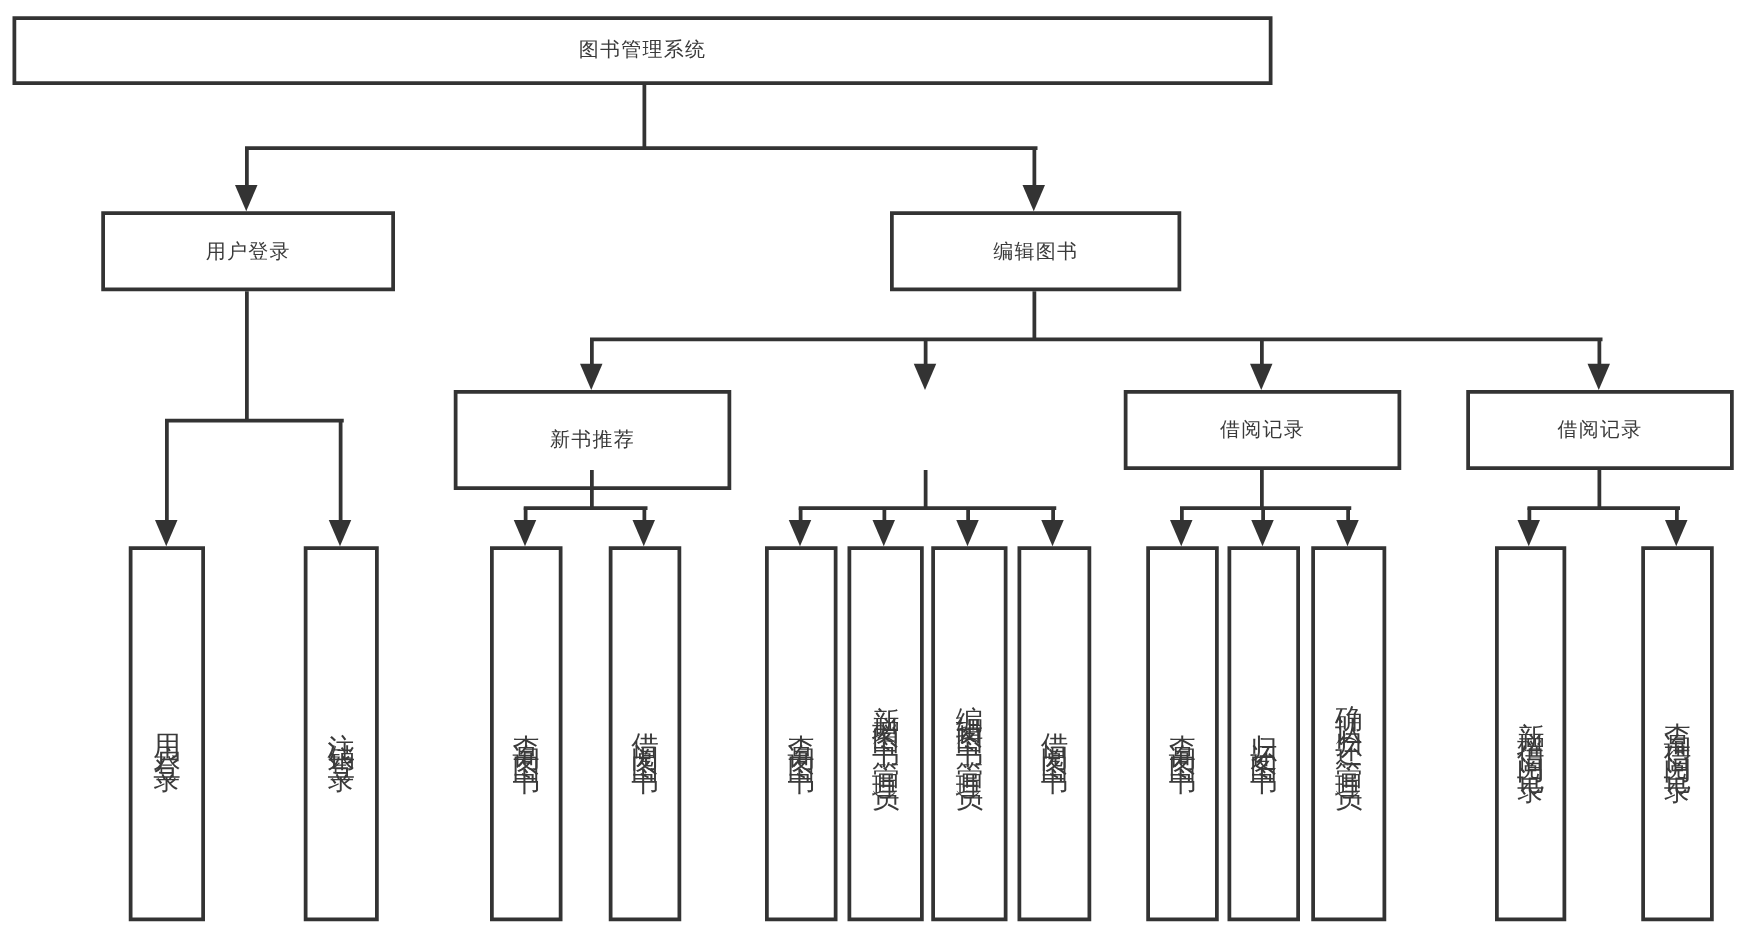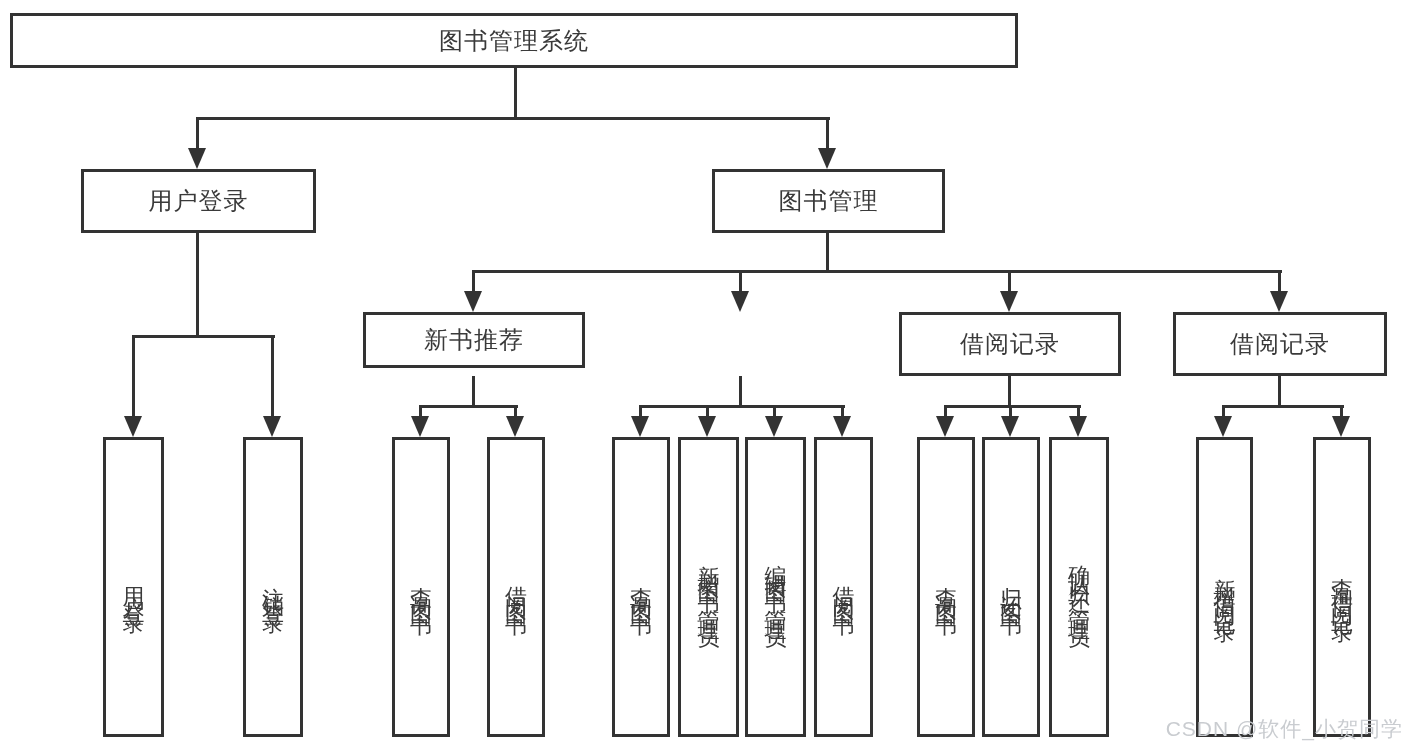--- a/index.html
+++ b/index.html
@@ -20,21 +20,21 @@
   .box{
     position:absolute;
     border:3px solid var(--line);
     background:var(--bg);
     display:flex;
     align-items:center;
     justify-content:center;
     box-sizing:border-box;
     text-align:center;
   }
-  .h{font-size:24px;letter-spacing:1px;}
+  .h{font-size:16px;letter-spacing:1px;}
   .v{
     font-size:22px;
     writing-mode:vertical-rl;
     text-orientation:mixed;
     letter-spacing:9px;
     line-height:1;
   }
   .line{position:absolute;background:var(--line);}
   .arrow{
     position:absolute;width:0;height:0;
@@ -53,23 +53,23 @@
   }
 </style>
 </head>
 <body>
 
 <div id="stage">
 
   <div class="box h" style="left:10px;top:13px;width:1008px;height:55px">图书管理系统</div>
 
   <div class="box h" style="left:81px;top:169px;width:235px;height:64px">用户登录</div>
-  <div class="box h" style="left:712px;top:169px;width:233px;height:64px">图书管理</div>
+  <div class="box h" style="left:712px;top:169px;width:233px;height:64px">编辑图书</div>
 
-  <div class="box h" style="left:363px;top:312px;width:222px;height:56px">新书推荐</div>
+  <div class="box h" style="left:363px;top:312px;width:222px;height:80px">新书推荐</div>
   <div class="box h" style="left:899px;top:312px;width:222px;height:64px">借阅记录</div>
   <div class="box h" style="left:1173px;top:312px;width:214px;height:64px">借阅记录</div>
 
   <div class="box v" style="left:103px;top:437px;width:61px;height:300px">用户登录</div>
   <div class="box v" style="left:243px;top:437px;width:60px;height:300px">注销登录</div>
 
   <div class="box v" style="left:392px;top:437px;width:58px;height:300px">查询图书</div>
   <div class="box v" style="left:487px;top:437px;width:58px;height:300px">借阅图书</div>
 
   <div class="box v" style="left:612px;top:437px;width:58px;height:300px">查询图书</div>
@@ -77,21 +77,20 @@
   <div class="box v" style="left:745px;top:437px;width:61px;height:300px">编辑图书（管理员）</div>
   <div class="box v" style="left:814px;top:437px;width:59px;height:300px">借阅图书</div>
 
   <div class="box v" style="left:917px;top:437px;width:58px;height:300px">查询图书</div>
   <div class="box v" style="left:982px;top:437px;width:58px;height:300px">归还图书</div>
   <div class="box v" style="left:1049px;top:437px;width:60px;height:300px">确认归还（管理员）</div>
 
   <div class="box v" style="left:1196px;top:437px;width:57px;height:300px">新增借阅记录</div>
   <div class="box v" style="left:1313px;top:437px;width:58px;height:300px">查询借阅记录</div>
 
-  <div id="watermark">CSDN @软件_小贺同学</div>
 <div class="line" style="left: 514px; top: 68px; width: 3px; height: 51px;"></div>
     <div class="line" style="left: 196px; top: 117px; width: 634px; height: 3px;"></div>
     <div class="line" style="left: 196px; top: 118px; width: 3px; height: 35px;"></div>
     <div class="arrow" style="left: 188px; top: 148px;"></div>
     <div class="line" style="left: 826px; top: 118px; width: 3px; height: 35px;"></div>
     <div class="arrow" style="left: 818px; top: 148px;"></div>
     <div class="line" style="left: 196px; top: 233px; width: 3px; height: 104px;"></div>
     <div class="line" style="left: 132px; top: 335px; width: 143px; height: 3px;"></div>
     <div class="line" style="left: 132px; top: 336px; width: 3px; height: 85px;"></div>
     <div class="arrow" style="left: 124px; top: 416px;"></div>

